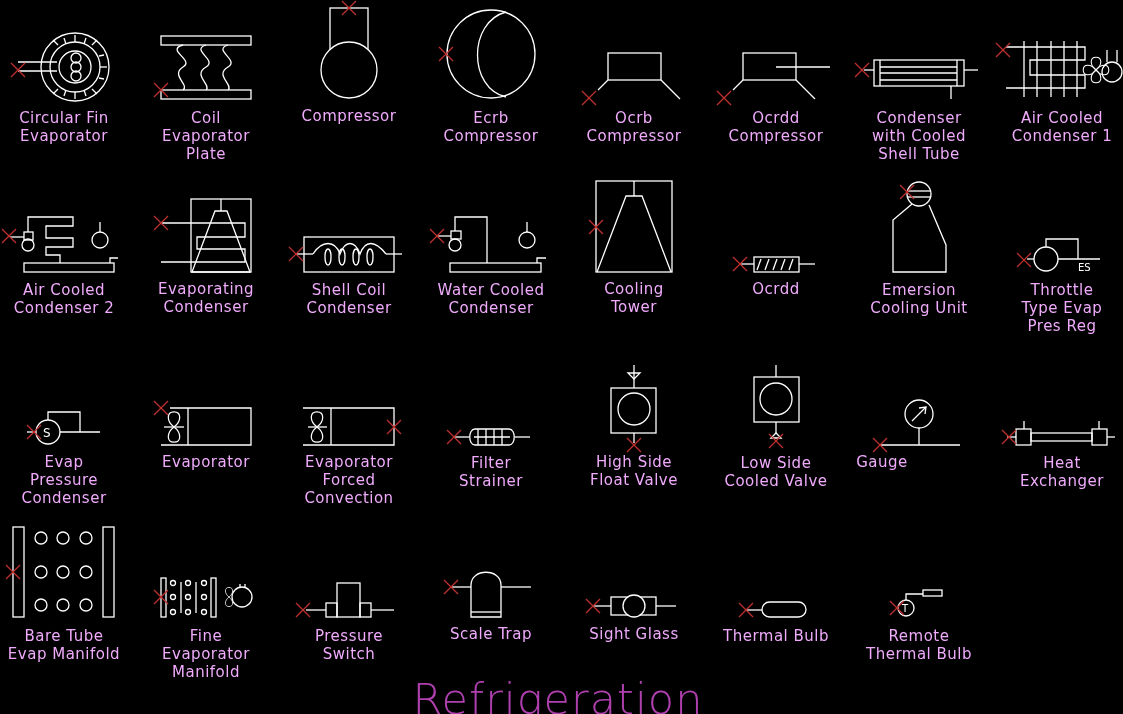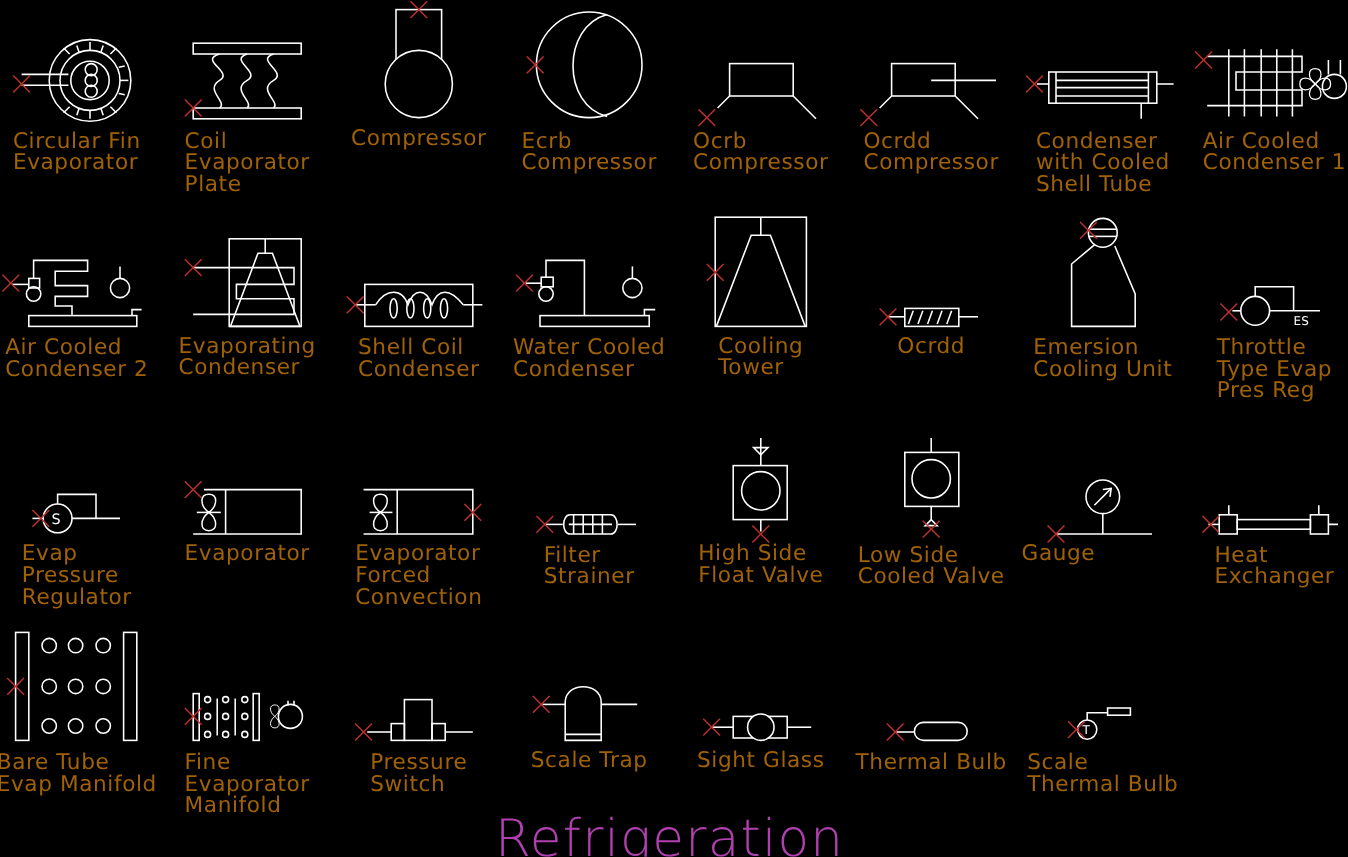--- a/index.html
+++ b/index.html
@@ -1,18 +1,18 @@
 <!DOCTYPE html>
 <html><head>
 <meta charset="utf-8">
 <style>
   html, body { margin:0; padding:0; background:#000; }
   body { width:1123px; height:714px; position:relative; overflow:hidden; font-family:"DejaVu Sans Mono", monospace; }
   #canvas { position:absolute; left:0; top:0; }
-  .lbl { position:absolute; color:#a16207; font-family:"DejaVu Sans", sans-serif; font-size:18px; line-height:18px; text-align:left; white-space:pre; letter-spacing:0.5px; transform:translateX(-50%); }
+  .lbl { position:absolute; color:#f0abfc; font-family:"DejaVu Sans", sans-serif; font-size:15px; line-height:18px; text-align:center; white-space:pre; letter-spacing:0.5px; transform:translateX(-50%); }
   .title { position:absolute; left:558px; top:674px; transform:translateX(-50%); color:#b040b0; font-family:"DejaVu Sans", sans-serif; font-size:43px; font-weight:200; letter-spacing:1px; }
   svg line, svg rect, svg circle, svg path, svg ellipse, svg polyline, svg polygon { stroke:#fff; stroke-width:1.3; fill:none; }
   svg .x line { stroke:#c03030; stroke-width:1.2; }
   svg text { fill:#fff; stroke:none; font-family:"DejaVu Sans", sans-serif; }
 </style>
 </head>
 <body>
 
 <svg id="canvas" width="1123" height="714" viewBox="0 0 1123 714" xmlns="http://www.w3.org/2000/svg">
   <defs>
@@ -378,21 +378,21 @@
 Tower</div>
 <div class="lbl" style="left:776px;top:280px">Ocrdd</div>
 <div class="lbl" style="left:919px;top:281px">Emersion
 Cooling Unit</div>
 <div class="lbl" style="left:1062px;top:281px">Throttle
 Type Evap
 Pres Reg</div>
 
 <div class="lbl" style="left:64px;top:453px">Evap
 Pressure
-Regulator</div>
+Condenser</div>
 <div class="lbl" style="left:206px;top:453px">Evaporator</div>
 <div class="lbl" style="left:349px;top:453px">Evaporator
 Forced
 Convection</div>
 <div class="lbl" style="left:491px;top:454px">Filter
 Strainer</div>
 <div class="lbl" style="left:634px;top:453px">High Side
 Float Valve</div>
 <div class="lbl" style="left:776px;top:454px">Low Side
 Cooled Valve</div>
@@ -403,16 +403,16 @@
 <div class="lbl" style="left:64px;top:627px">Bare Tube
 Evap Manifold</div>
 <div class="lbl" style="left:206px;top:627px">Fine
 Evaporator
 Manifold</div>
 <div class="lbl" style="left:349px;top:627px">Pressure
 Switch</div>
 <div class="lbl" style="left:491px;top:625px">Scale Trap</div>
 <div class="lbl" style="left:634px;top:625px">Sight Glass</div>
 <div class="lbl" style="left:776px;top:627px">Thermal Bulb</div>
-<div class="lbl" style="left:919px;top:627px">Scale
+<div class="lbl" style="left:919px;top:627px">Remote
 Thermal Bulb</div>
 
 <div class="title">Refrigeration</div>
 
 </body></html>

